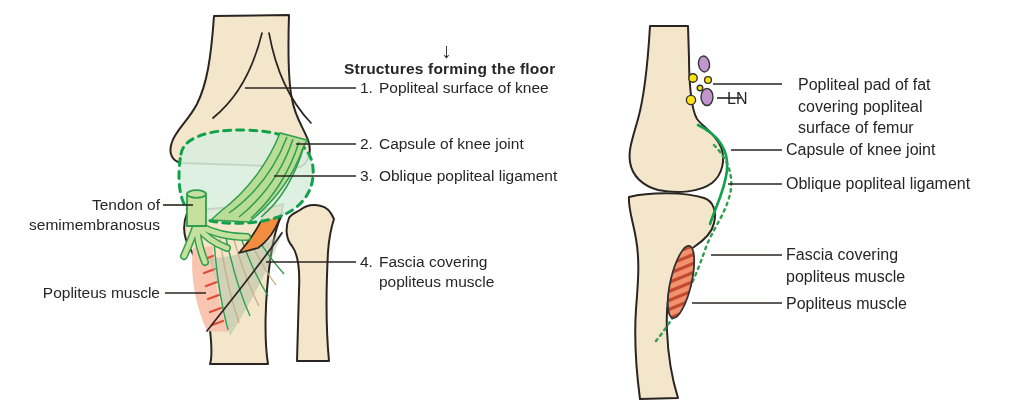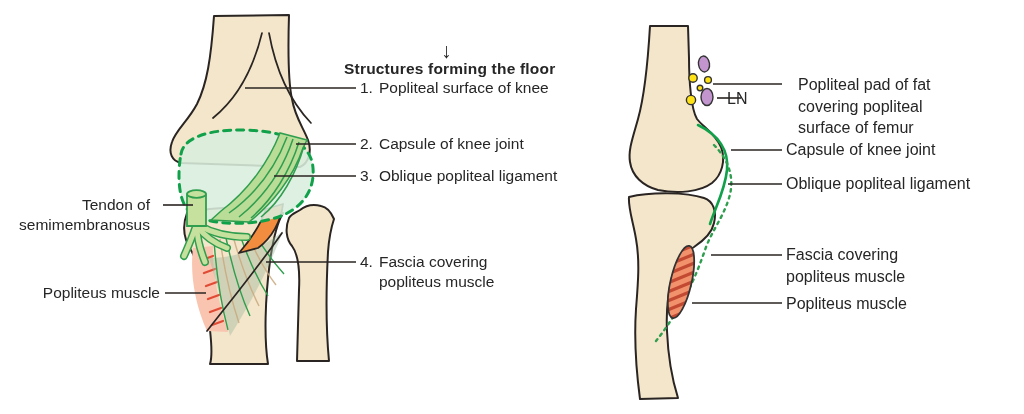--- a/index.html
+++ b/index.html
@@ -192,21 +192,21 @@
   <div class="numrow" style="left:360px;top:166px;">
     <span>3.</span>
       <span class="txt">Oblique popliteal ligament</span>
   </div>
   <div class="numrow" style="left:360px;top:252px;">
     <span>4.</span>
       <span class="txt">Fascia covering
 popliteus muscle</span>
   </div>
 
-  <div class="lbl right-align" style="left:0;top:195px;width:150px;">Tendon of
+  <div class="lbl right-align" style="left:10px;top:195px;width:150px;">Tendon of
 semimembranosus</div>
   <div class="lbl right-align" style="left:10px;top:283px;width:150px;">Popliteus muscle</div>
 
   <div class="lbl right-col" style="left:786px;top:74px;margin-left:12px;">Popliteal pad of fat
 covering popliteal
 surface of femur</div>
   <div class="lbl right-col" style="left:727px;top:88px;">LN</div>
   <div class="lbl right-col" style="left:786px;top:139px;">Capsule of knee joint</div>
   <div class="lbl right-col" style="left:786px;top:173px;">Oblique popliteal ligament</div>
   <div class="lbl right-col" style="left:786px;top:244px;">Fascia covering

